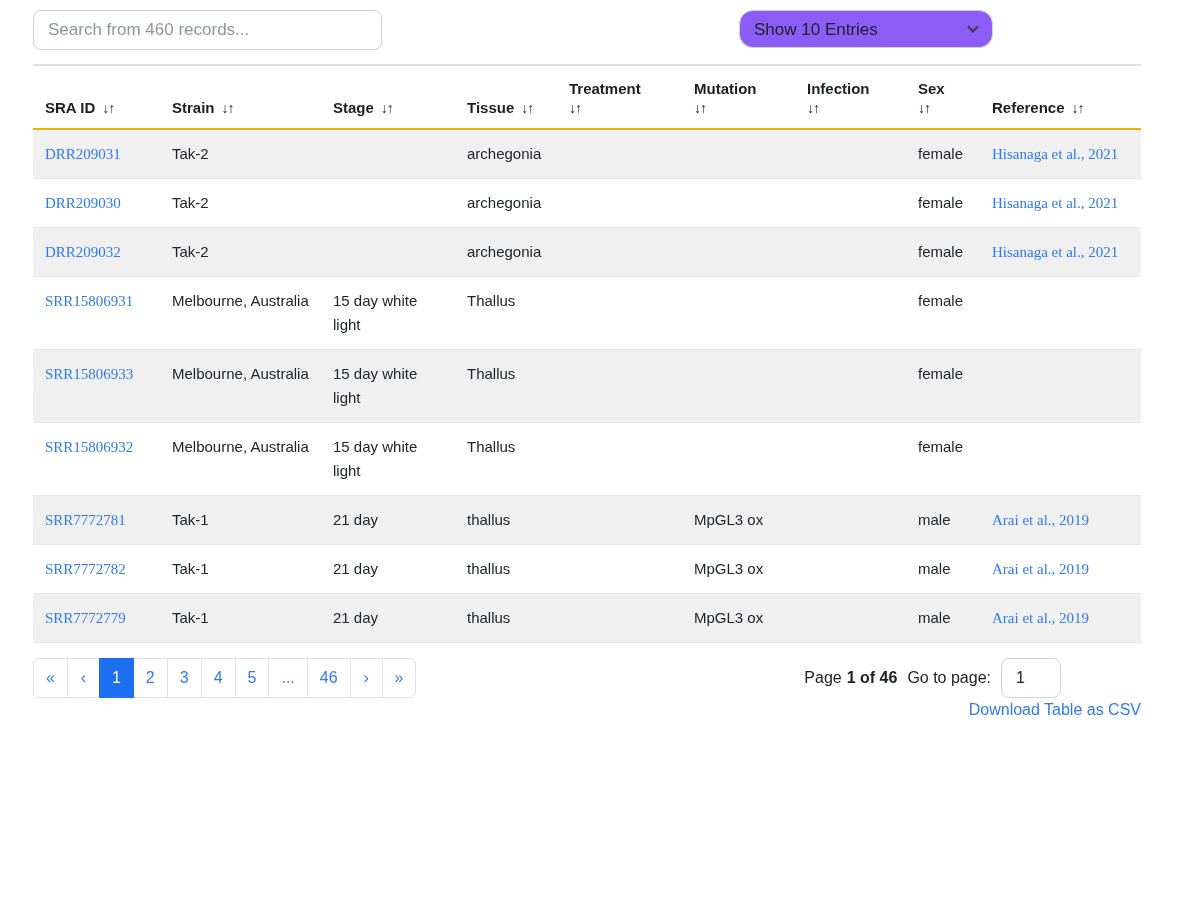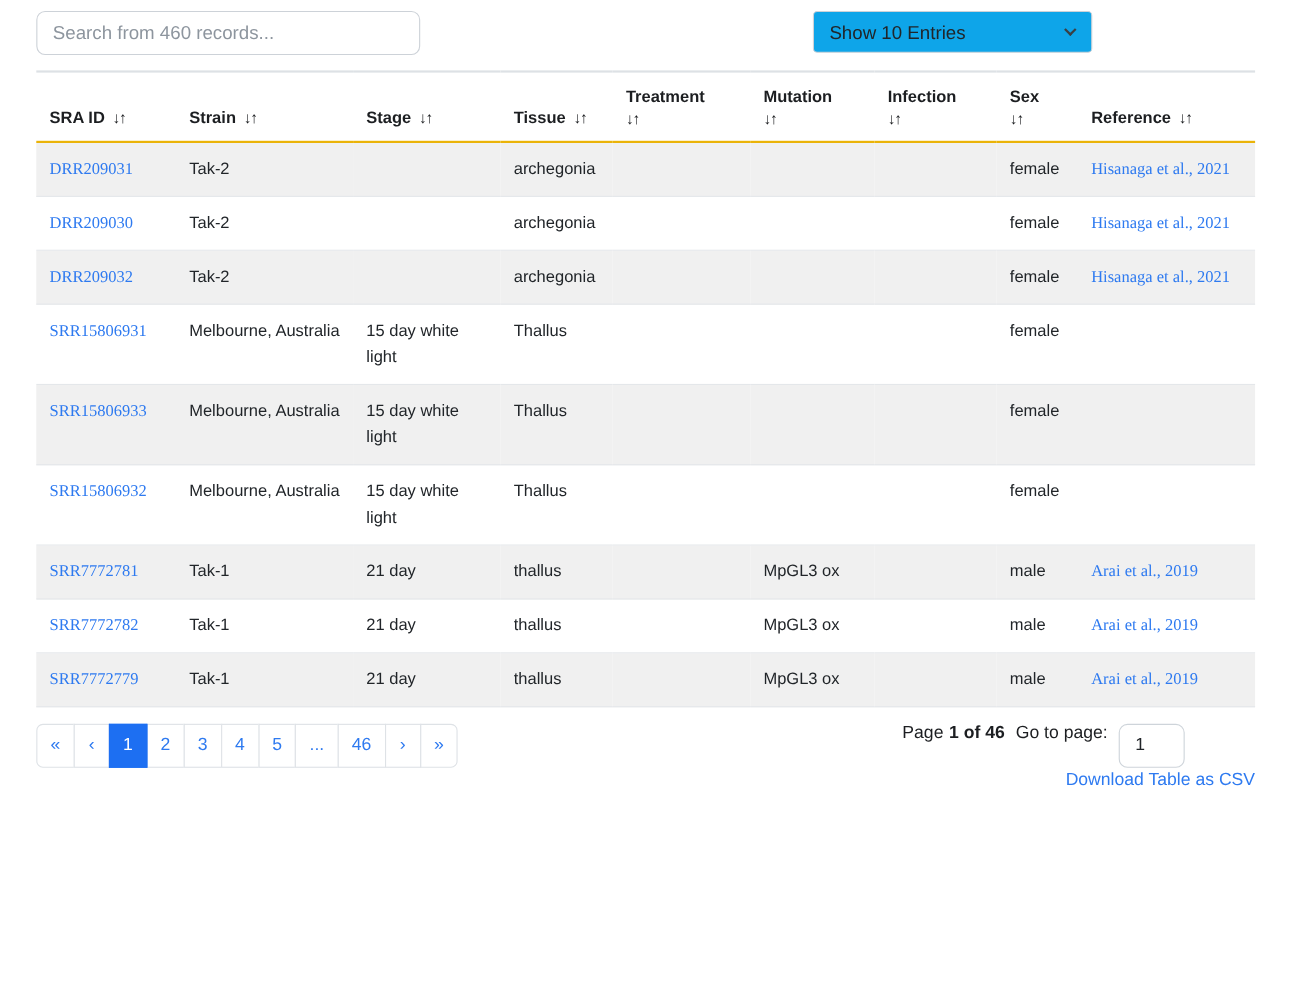--- a/index.html
+++ b/index.html
@@ -32,22 +32,22 @@
     outline: none;
   }
   .search-input::placeholder { color: #8d959e; }
   .select-wrap { position: relative; width: 254px; }
   .entries-select {
     appearance: none;
     -webkit-appearance: none;
     width: 100%;
     height: 38px;
     border: 1px solid #cdd2d8;
-    border-radius: 4px;
-    background: #0ea5e9;
+    border-radius: 14px;
+    background: #8b5cf6;
     padding: 0 32px 0 14px;
     font-size: 17px;
     font-family: inherit;
     color: #212529;
     outline: none;
   }
   .chevron {
     position: absolute;
     right: 16px;
     top: 13px;
@@ -122,23 +122,23 @@
   .page-btn.active {
     background: #1d6ff2;
     border-color: #1d6ff2;
     color: #fff;
     position: relative;
     z-index: 1;
   }
   .page-btn.disabled { cursor: default; }
   .page-info {
     display: flex;
-    align-items: flex-start;
+    align-items: center;
     font-size: 16px;
-    margin-right: 64px;
+    margin-right: 80px;
     color: #1c1e21;
   }
   .page-info .plabel { margin-right: 5px; }
   .page-info .pvalue { font-weight: bold; }
   .page-info .goto-label { margin-left: 10px; margin-right: 10px; }
   .goto-input {
     width: 60px;
     height: 40px;
     border: 1px solid #ced4da;
     border-radius: 8px;

